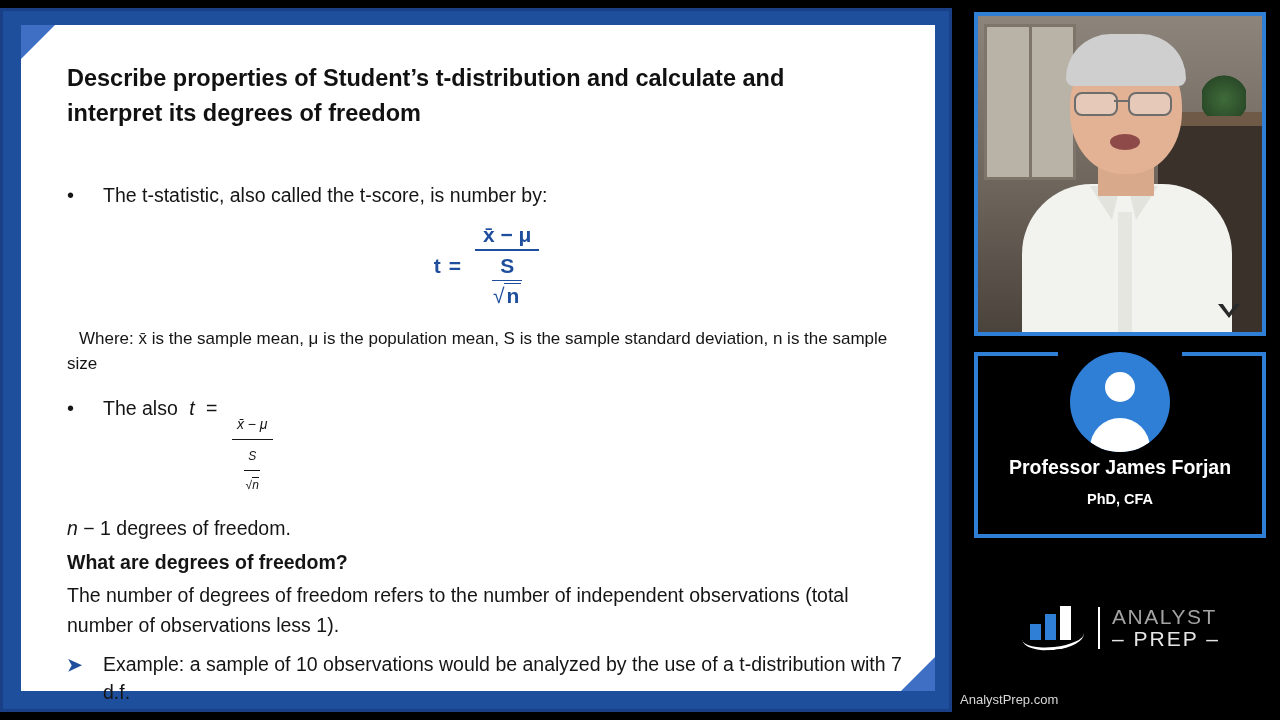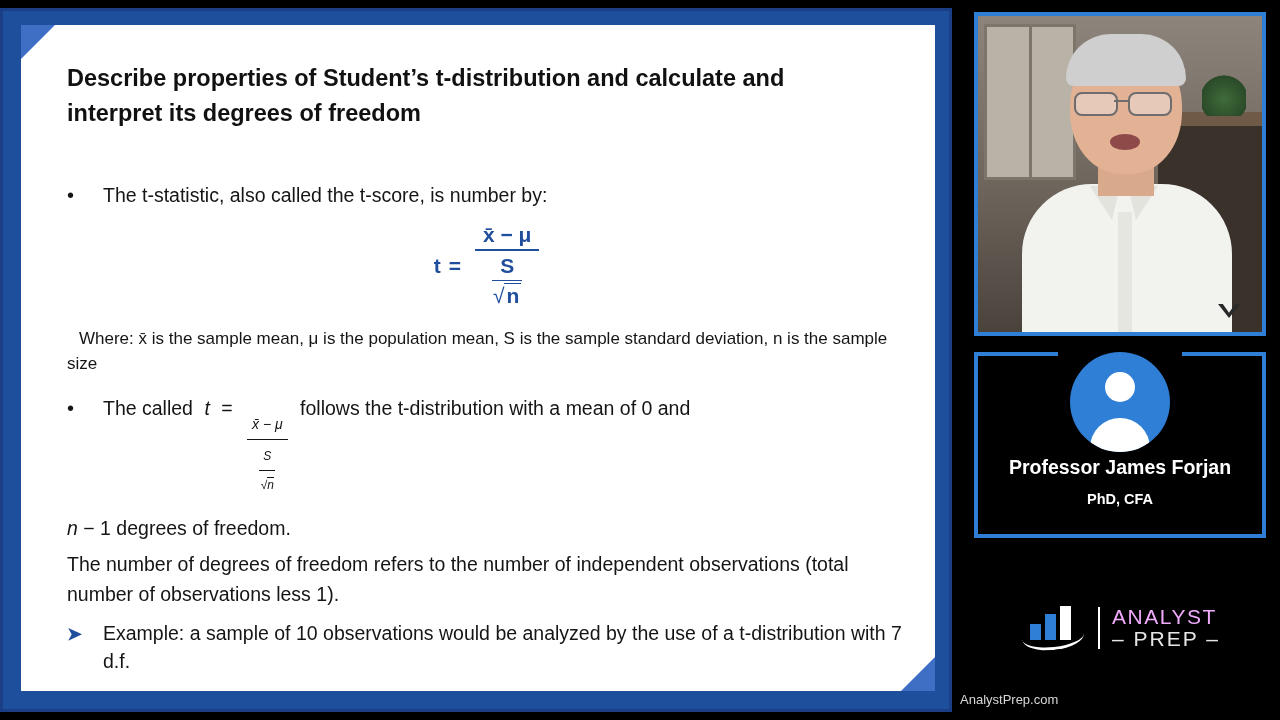--- a/index.html
+++ b/index.html
@@ -431,21 +431,21 @@
     height: 42px;
     background: #ffffff;
   }
   .logo-text {
     color: #ffffff;
     line-height: 1.05;
   }
   .logo-text .l1 {
     font-size: 21px;
     letter-spacing: 1.5px;
-    color: #f0abfc;
+    color: #a3a3a3;
   }
   .logo-text .l2 {
     font-size: 21px;
     letter-spacing: 2px;
     color: #e5e5e5;
   }
   .site-url {
     position: absolute;
     left: 0; right: 0;
     top: 692px;
@@ -489,41 +489,41 @@
             </span>
           </span>
         </span>
       </div>
 
       <div class="where-line">Where: x̄ is the sample mean, μ is the population mean, S is the sample standard deviation, n is the sample size</div>
 
       <div class="bullet-row" style="margin-top:18px;">
         <span class="bullet-dot">•</span>
         <span class="bullet-text">
-          <span>The called</span>
+          <span>The also</span>
           <span class="ital" style="margin-left:6px;">t</span>
           <span style="margin:0 6px;">=</span>
           <span class="inline-frac">
             <span class="inum">x̄ − μ</span>
             <span class="iden">
               <span class="mini-frac">
                 <span class="mnum">S</span>
                 <span class="mden"><span>√</span><span style="border-top:1px solid #151515;">n</span></span>
               </span>
             </span>
           </span>
-          <span style="margin-left:4px;">follows the t-distribution with a mean of 0 and</span>
         </span>
       </div>
 
       <div class="para" style="margin-top:14px;">
         <span class="ital">n</span>
         <span>− 1 degrees of freedom.</span>
       </div>
 
+      <div class="subhead">What are degrees of freedom?</div>
 
       <div class="para">The number of degrees of freedom refers to the number of independent observations (total number of observations less 1).</div>
 
       <div class="bullet-row" style="margin-top:10px;">
         <span class="arrow-dot">➤</span>
         <span class="bullet-text">Example: a sample of 10 observations would be analyzed by the use of a t-distribution with 7 d.f.</span>
       </div>
 
     </div>
   </div>

